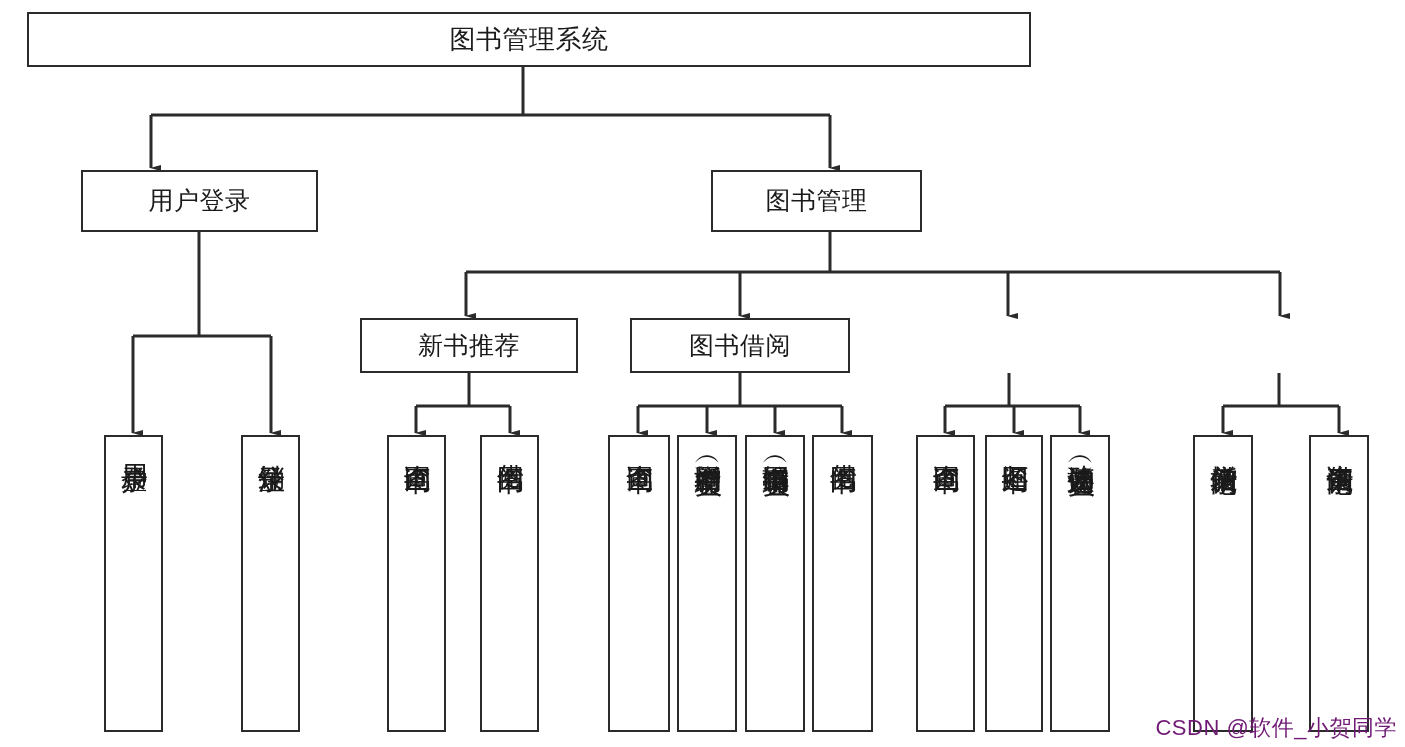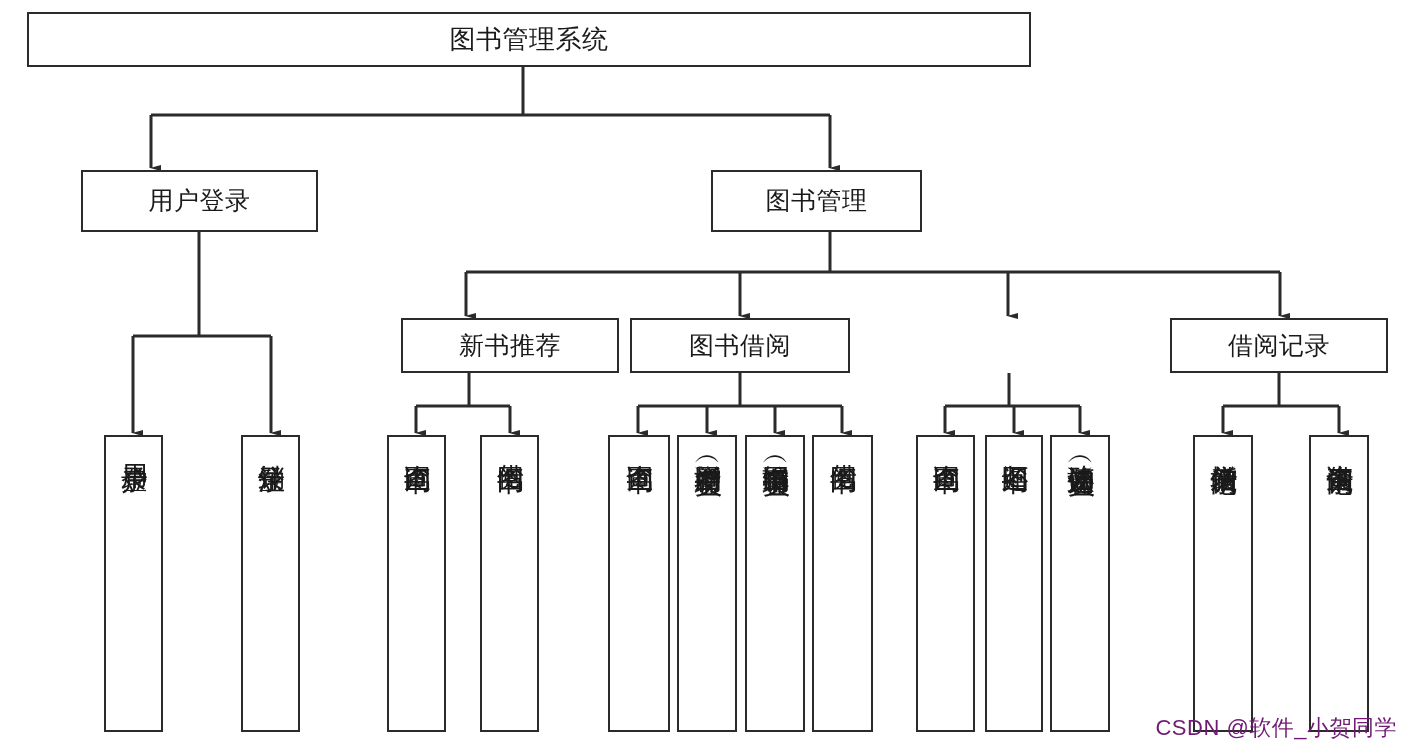--- a/index.html
+++ b/index.html
@@ -120,28 +120,25 @@
     <span class="node-label">图书管理系统</span>
   </div>
 
   <div class="node horizontal" id="node-l1-0" style="left: 81px; top: 170px; width: 237px; height: 62px;">
     <span class="node-label">用户登录</span>
   </div>
   <div class="node horizontal" id="node-l1-1" style="left: 711px; top: 170px; width: 211px; height: 62px;">
     <span class="node-label">图书管理</span>
   </div>
 
-  <div class="node horizontal" id="node-l2-0" style="left: 360px; top: 318px; width: 218px; height: 55px; margin-left: 41px;">
+  <div class="node horizontal" id="node-l2-0" style="left: 360px; top: 318px; width: 218px; height: 55px;">
     <span class="node-label">新书推荐</span>
   </div>
   <div class="node horizontal" id="node-l2-1" style="left: 630px; top: 318px; width: 220px; height: 55px;">
     <span class="node-label">图书借阅</span>
-  </div>
-  <div class="node horizontal" id="node-l2-3" style="left: 1170px; top: 318px; width: 218px; height: 55px;">
-    <span class="node-label">借阅记录</span>
   </div>
 
   <div class="node vertical" id="node-leaf-0" style="left: 104px; top: 435px; width: 59px; height: 297px;">
     <span class="node-label">用户登录</span>
   </div>
   <div class="node vertical" id="node-leaf-1" style="left: 241px; top: 435px; width: 59px; height: 297px;">
     <span class="node-label">注销登录</span>
   </div>
   <div class="node vertical" id="node-leaf-2" style="left: 387px; top: 435px; width: 59px; height: 297px;">
     <span class="node-label">查询图书</span>

